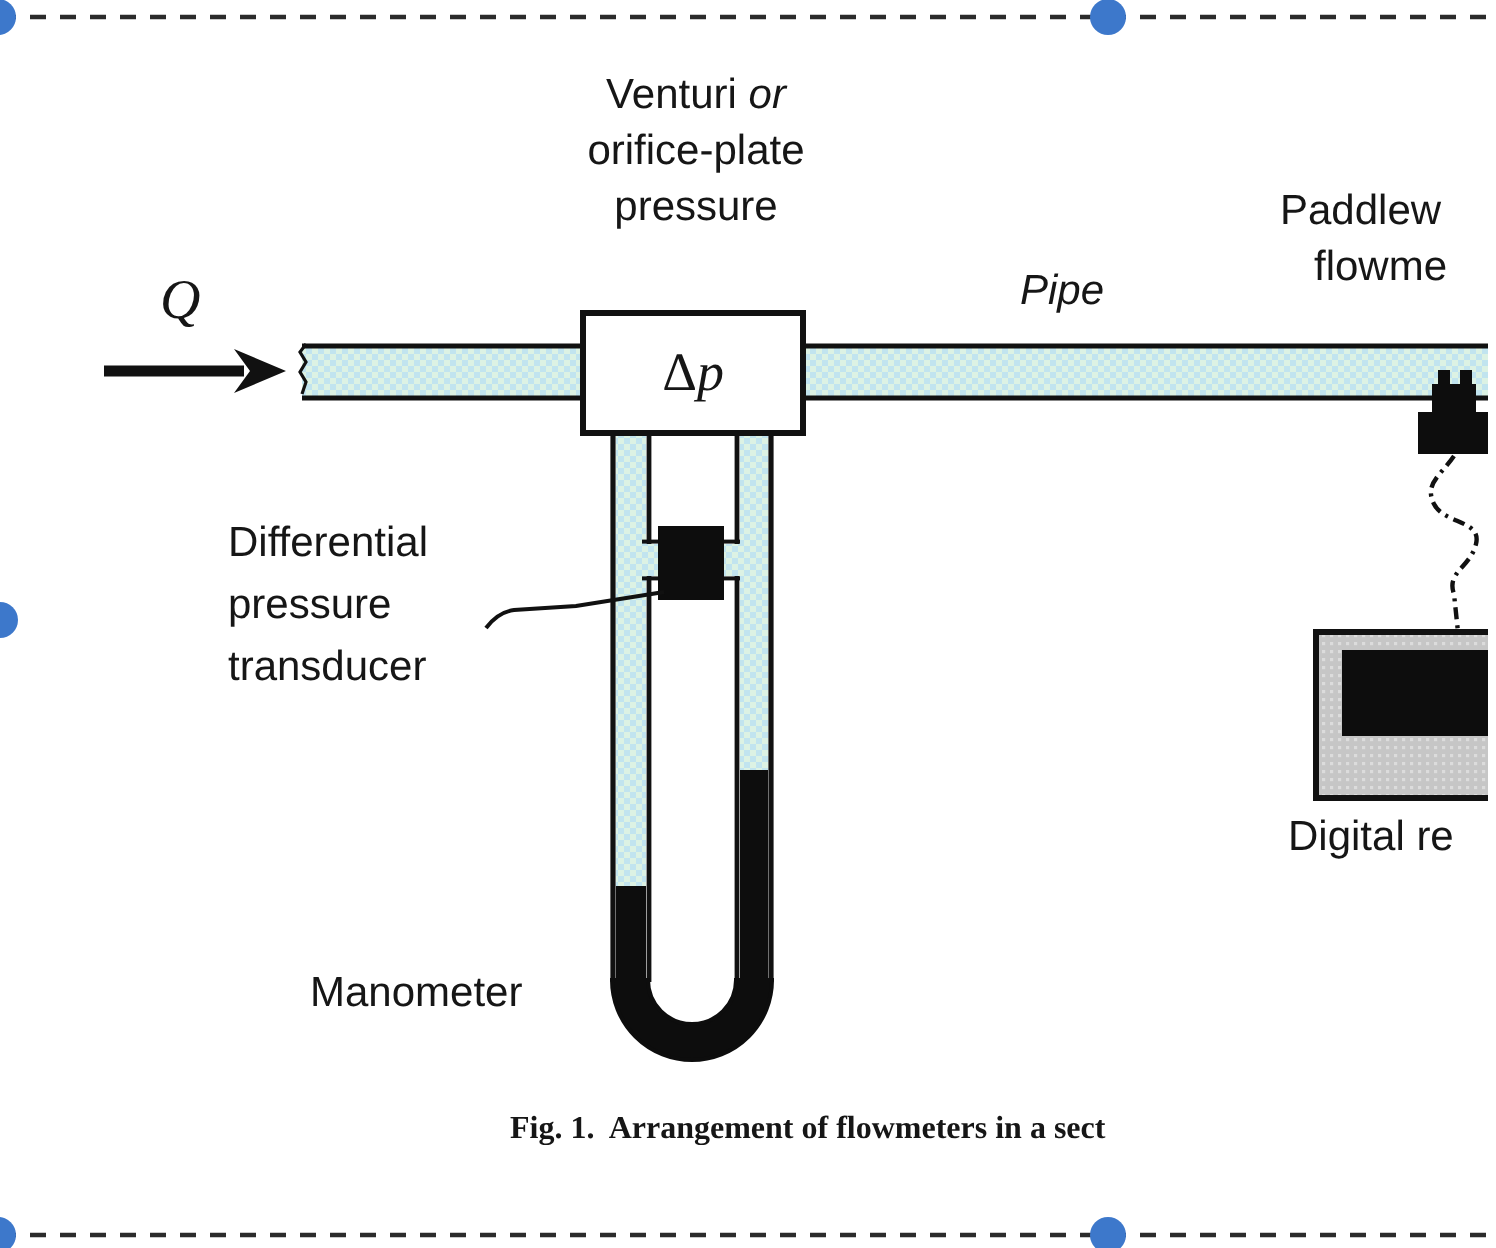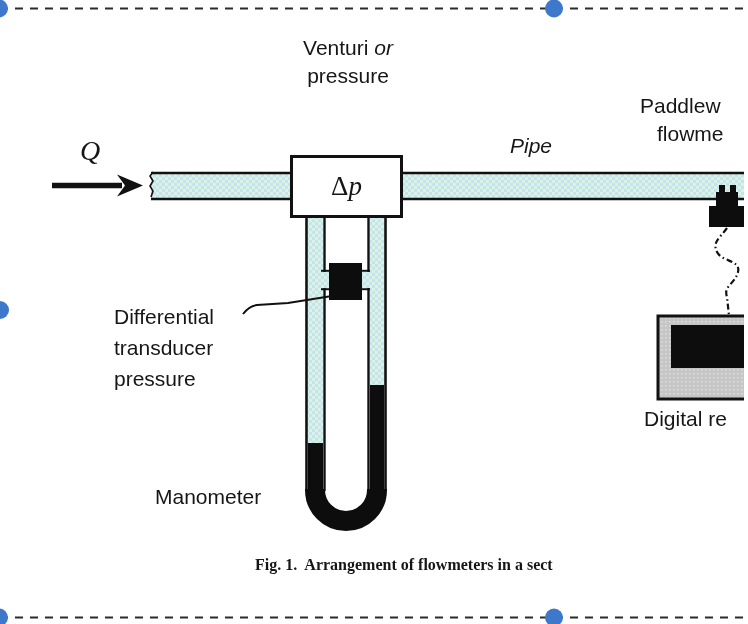--- a/index.html
+++ b/index.html
@@ -14,21 +14,21 @@
   .q-label{left:80px;top:137px;font-family:"Liberation Serif","DejaVu Serif",serif;
     font-style:italic;font-size:28px;}
   .pipe-label{left:510px;top:132px;font-style:italic;}
   .paddle1{left:640px;top:92px;}
   .paddle2{left:640px;top:120px;margin-left:17px;}
   .dp-box-label{
     left:291px;top:156px;width:111px;height:61px;display:flex;align-items:center;justify-content:center;
     font-family:"Liberation Serif","DejaVu Serif",serif;font-size:27px;
   }
   .dp-box-label .it{font-style:italic;}
-  .transducer-label{left:114px;top:256px;line-height:31px;margin-top:45px;}
+  .transducer-label{left:114px;top:256px;line-height:31px;}
   .manometer-label{left:155px;top:483px;}
   .readout-label{left:644px;top:405px;}
   .caption{
     left:255px;top:552px;font-family:"Liberation Serif","DejaVu Serif",serif;
     font-weight:bold;font-size:16px;line-height:26px;white-space:pre;
   }
   .it{font-style:italic;}
 </style>
 </head>
 <body>
@@ -109,39 +109,40 @@
 
     <circle cx="-1" cy="8.5" r="9" fill="#3d78cb"></circle>
     <circle cx="554" cy="8.5" r="9" fill="#3d78cb"></circle>
     <circle cx="0" cy="310" r="9" fill="#3d78cb"></circle>
     <circle cx="-1" cy="617.5" r="9" fill="#3d78cb"></circle>
     <circle cx="554" cy="617.5" r="9" fill="#3d78cb"></circle>
   </svg>
 
   <div class="lbl venturi">
     <div><span>Venturi </span><span class="it">or</span></div>
+    <div>orifice-plate</div>
     <div>pressure</div>
   </div>
 
   <div class="lbl q-label">Q</div>
 
   <div class="lbl pipe-label nowrap">Pipe</div>
 
   <div class="lbl paddle1 nowrap">Paddlew</div>
   <div class="lbl paddle2 nowrap">flowme</div>
 
   <div class="dp-box-label" style="position:absolute;">
     <span>Δ</span>
       <span class="it">p</span>
   </div>
 
   <div class="lbl transducer-label">
     <div>Differential</div>
+    <div>pressure</div>
     <div>transducer</div>
-    <div>pressure</div>
   </div>
 
   <div class="lbl readout-label nowrap">Digital re</div>
 
   <div class="lbl manometer-label nowrap">Manometer</div>
 
   <div class="lbl caption">Fig. 1.  Arrangement of flowmeters in a sect</div>
 
 </div>
 

